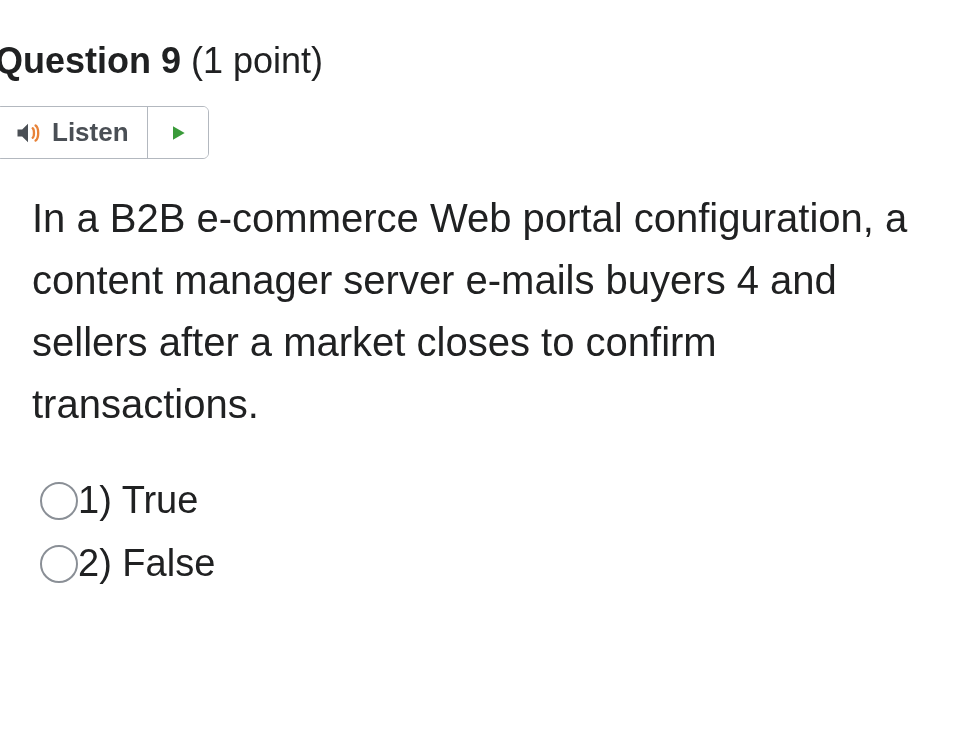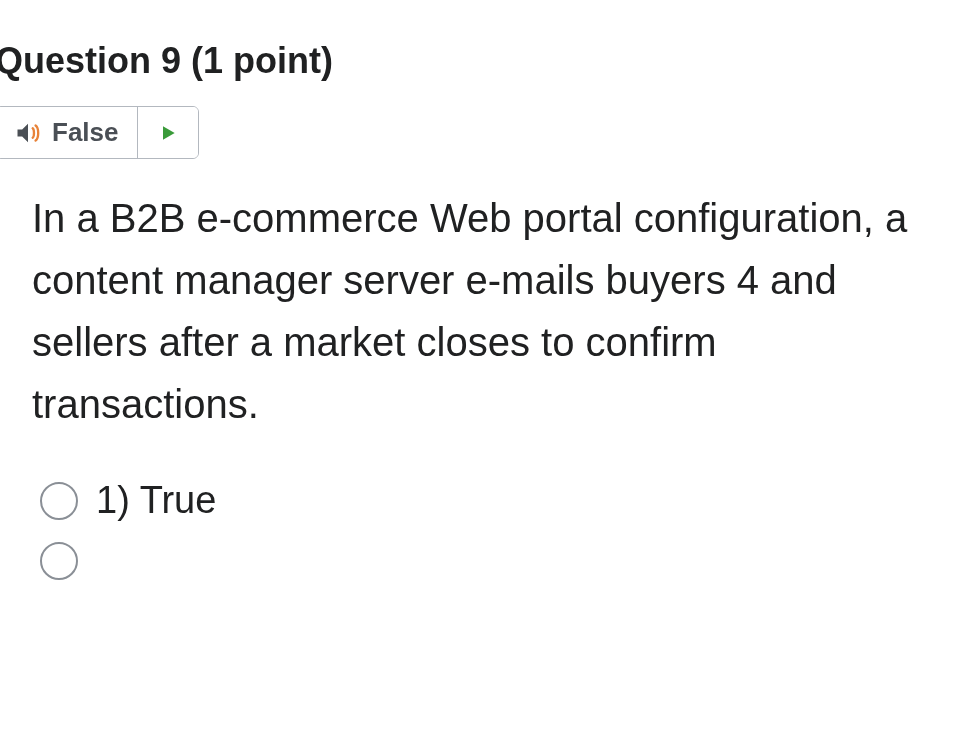--- a/index.html
+++ b/index.html
@@ -17,21 +17,21 @@
     }
     .question-header {
       padding: 40px 0 24px 0;
       font-size: 36px;
       margin-left: -5px;
     }
     .question-number {
       font-weight: 700;
     }
     .question-points {
-      font-weight: 700;
+      font-weight: 400;
     }
     .listen-group {
       display: inline-flex;
       border: 1px solid #b3b8bf;
       border-radius: 6px;
       overflow: hidden;
       margin-left: -5px;
       margin-bottom: 28px;
     }
     .listen-btn {
@@ -73,21 +73,20 @@
       padding: 0 6px 0 32px;
       margin-bottom: 44px;
       max-width: 960px;
     }
     .options {
       padding-left: 40px;
     }
     .option {
       display: flex;
       align-items: center;
-      gap: 18px;
       margin-bottom: 20px;
       cursor: pointer;
     }
     .radio-circle {
       width: 38px;
       height: 38px;
       border: 2px solid #8a8f96;
       border-radius: 50%;
       flex-shrink: 0;
       background: #ffffff;
@@ -109,37 +108,38 @@
 
 <div class="listen-group">
   <button class="listen-btn">
     <span class="speaker-icon">
       <svg viewBox="0 0 24 24">
         <path d="M3 9v6h4l5 5V4L7 9H3z" fill="#4a4f55"></path>
         <path d="M16 8c1.5 1 1.5 7 0 8" stroke="#e8833a" stroke-width="2" fill="none" stroke-linecap="round"></path>
         <path d="M18.5 5.5c3 2 3 11 0 13" stroke="#e8833a" stroke-width="2" fill="none" stroke-linecap="round"></path>
       </svg>
     </span>
-    <span>False</span>
+    <span>Listen</span>
   </button>
   <button class="play-btn">
     <span>
       <svg viewBox="0 0 24 24">
         <path d="M6 4l14 8-14 8V4z" fill="#3a9b3a"></path>
       </svg>
     </span>
   </button>
 </div>
 
 <div class="question-text">In a B2B e-commerce Web portal configuration, a content manager server e-mails buyers 4 and sellers after a market closes to confirm transactions.</div>
 
 <div class="options">
   <div class="option">
     <span class="radio-circle"></span>
     <span class="option-label">1) True</span>
   </div>
   <div class="option">
     <span class="radio-circle"></span>
+    <span class="option-label">2) False</span>
   </div>
 </div>
 
 
 
 
 </body></html>

